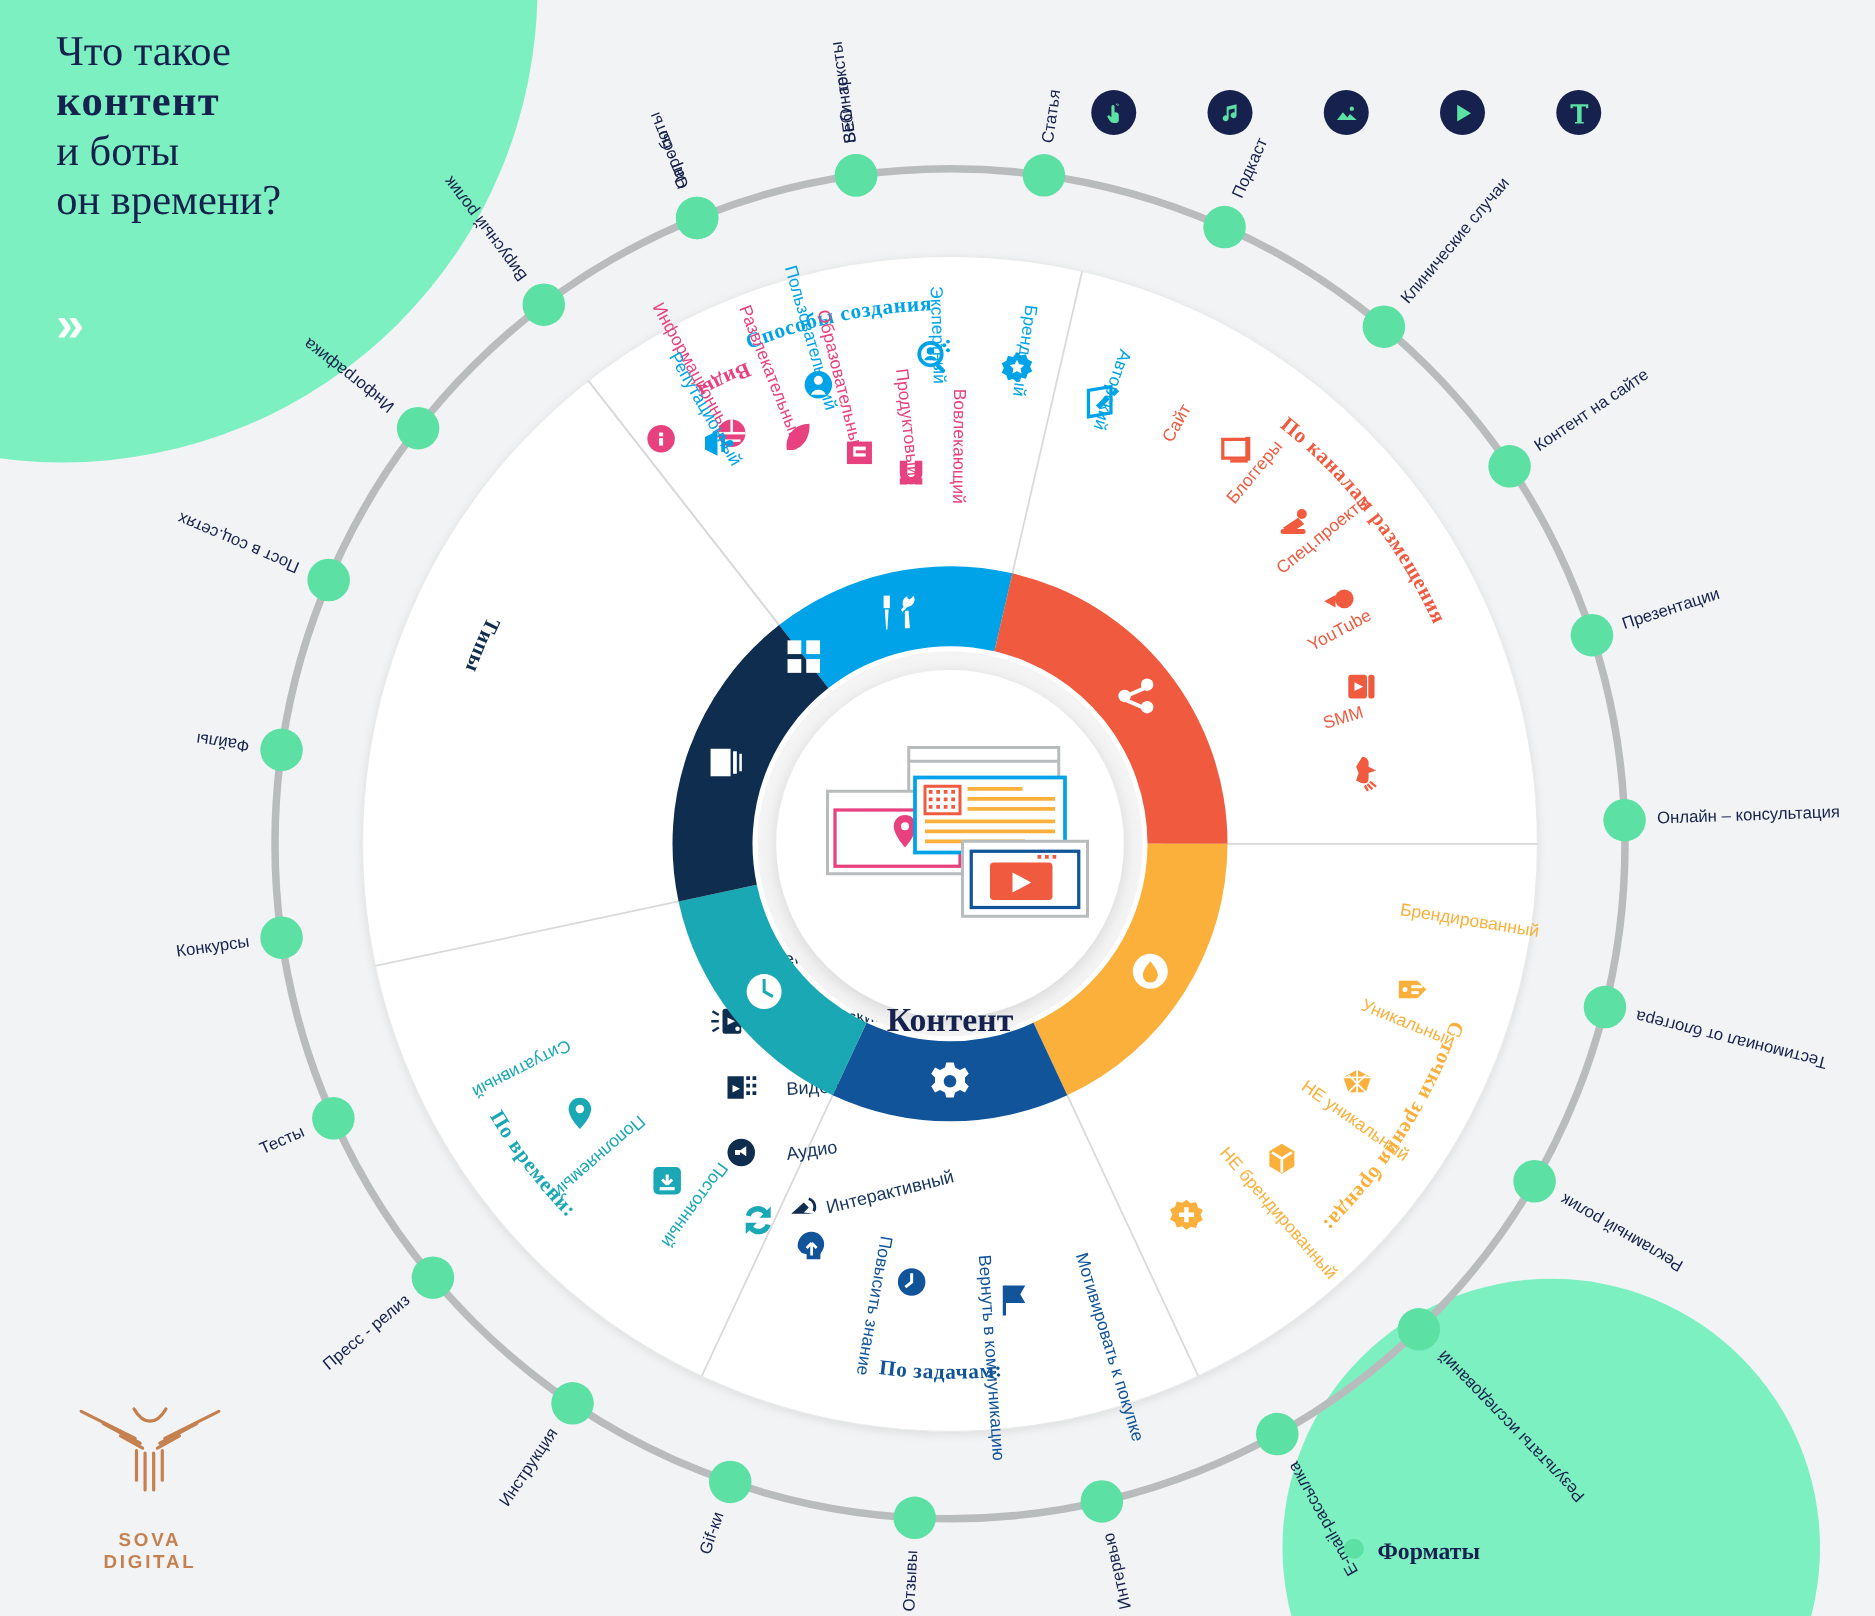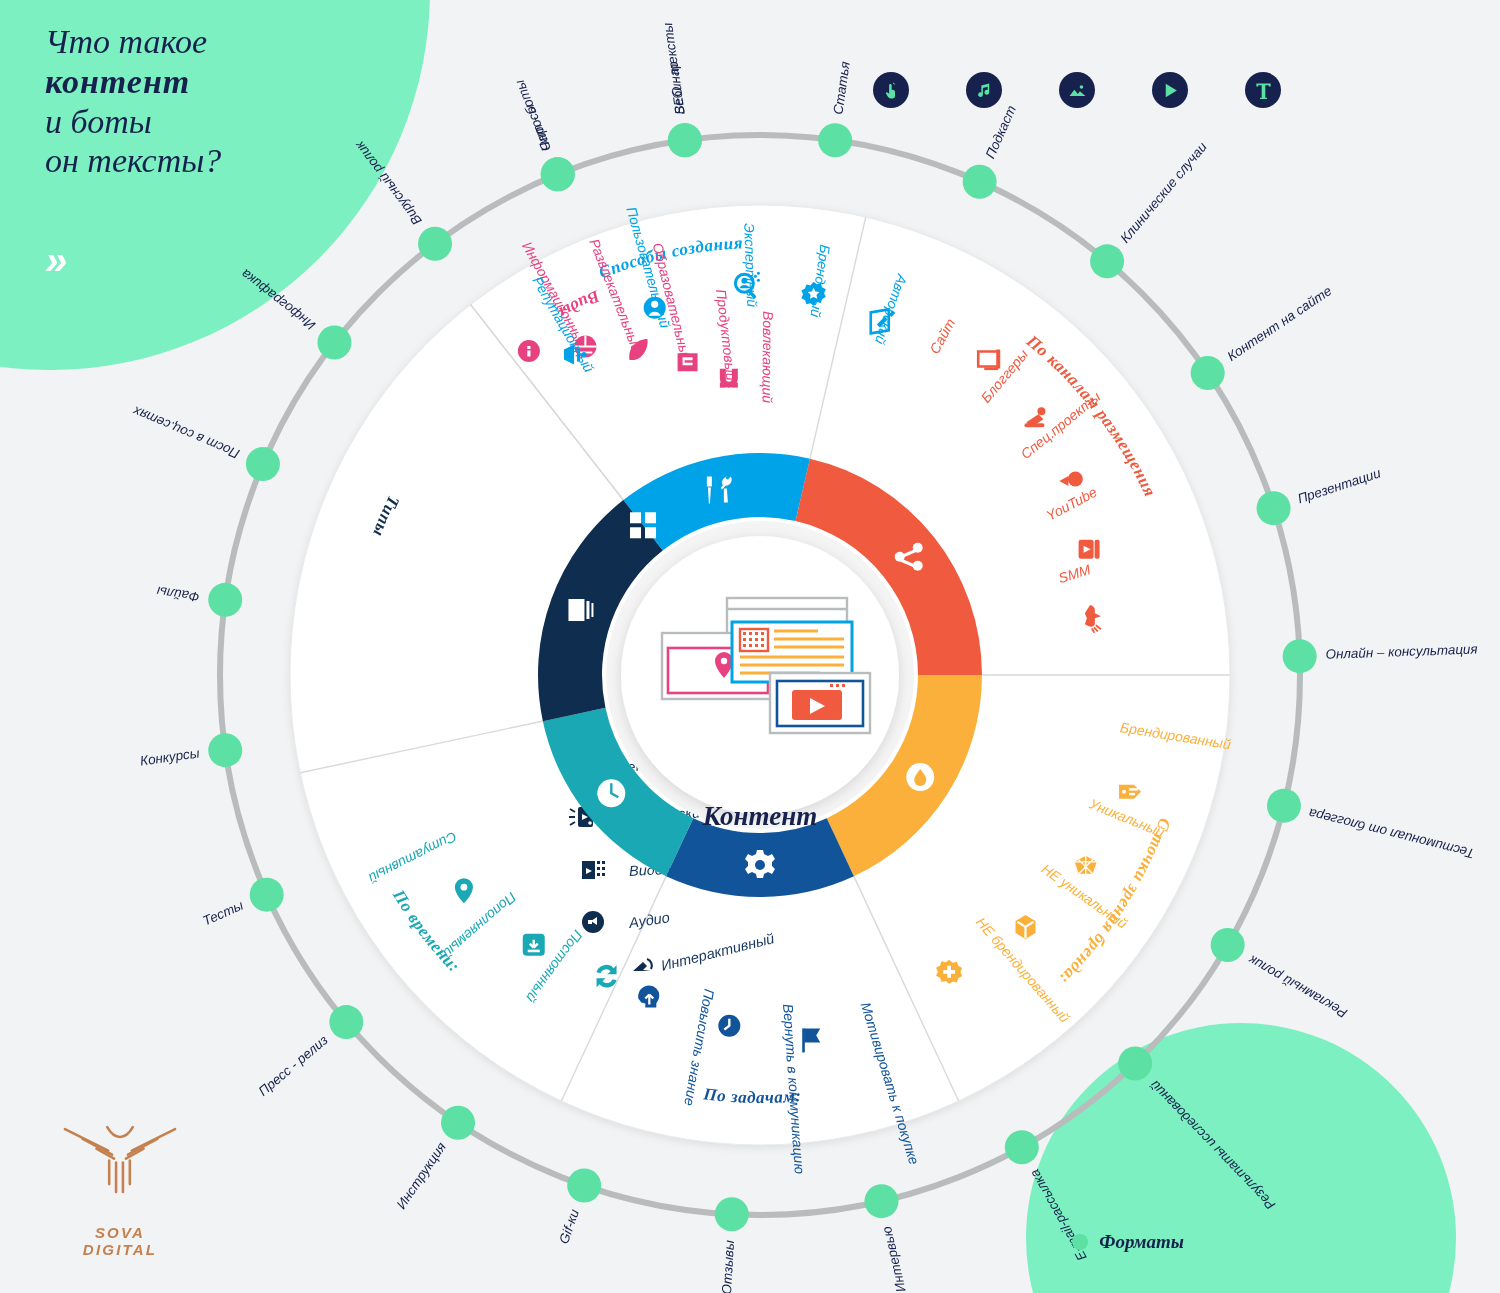--- a/index.html
+++ b/index.html
@@ -1,18 +1,18 @@
 <!DOCTYPE html>
 <html><head>
 <meta charset="utf-8">
 <style>
   * { box-sizing: border-box; margin:0; padding:0; }
   html,body { width:1500px; height:1293px; overflow:hidden; background:#f2f3f4;
               font-family:"Liberation Sans", sans-serif; }
-  #stage { position:relative; width:1336px; height:1293px; background:#f2f3f4;font-style:italic; }
+  #stage { position:relative; width:1336px; height:1293px; background:#f2f3f4; }
 
   
   .blob-tl{ position:absolute; left:-330px; top:-390px; width:760px; height:760px;
             background:#7CF0C0; border-radius:50%; }
   .blob-br{ position:absolute; right:-120px; bottom:-160px; width:430px; height:430px;
             background:#7CF0C0; border-radius:50%; }
 
   
   .headline{ position:absolute; left:45px; top:22px; width:340px; z-index:6;
              font-family:"Liberation Serif", serif; color:#16224d; line-height:1.17;
@@ -43,38 +43,38 @@
                fill:#16224d; }
 
   
   .logo{ position:absolute; left:40px; bottom:35px; width:160px; z-index:6; text-align:center;}
   .logo svg{ width:118px; height:85px; display:block; margin:0 auto;}
   .logoTxt{ color:#c4804f; font-size:15px; font-weight:bold; letter-spacing:2.2px;
             line-height:1.15; margin-top:20px;}
 
   
   .legend{ position:absolute; right:152px; bottom:40px; z-index:6;
-           display:flex; align-items:center; gap:11px;}
+           display:flex; gap:11px;}
   .legend .dot{ width:16px;height:16px;border-radius:50%;background:#5ce0a4;}
   .legend .lbl{ font-family:"Liberation Serif",serif; font-weight:bold;
                 font-size:19px; color:#16224d;}
 </style>
 </head>
 <body>
 
 <div id="stage">
 
   <div class="blob-tl"></div>
   <div class="blob-br"></div>
 
   <div class="headline">
     <span>Что такое</span><br>
     <span class="b">контент</span>
     <span>и боты</span><br>
-    <span>он тексты?</span>
+    <span>он времени?</span>
   </div>
   <div class="chev">»</div>
 
   <div class="chips">
     <div class="chip">
       <svg viewBox="0 0 24 24">
           <path d="M9 11V5.5a1.6 1.6 0 0 1 3.2 0V11h.8a3.5 3.5 0 0 1 3.5 3.5V19a3 3 0 0 1-3 3H11a4 4 0 0 1-3.3-1.8l-2.6-4a1.3 1.3 0 0 1 1.9-1.7L9 16.2V11z"></path>
           <path d="M13.6 3.2l1.4-1.6-.2 2.3 2-1.1-1 2"></path>
         </svg>
     </div>

